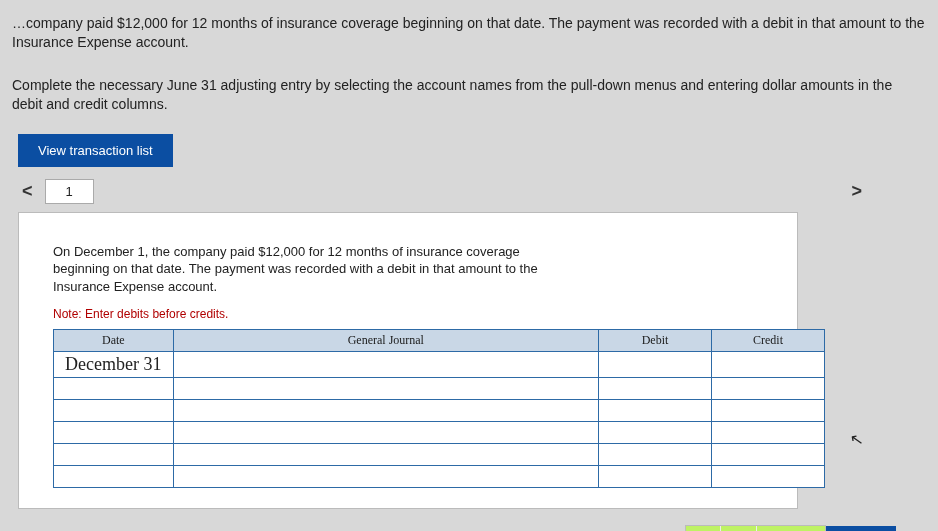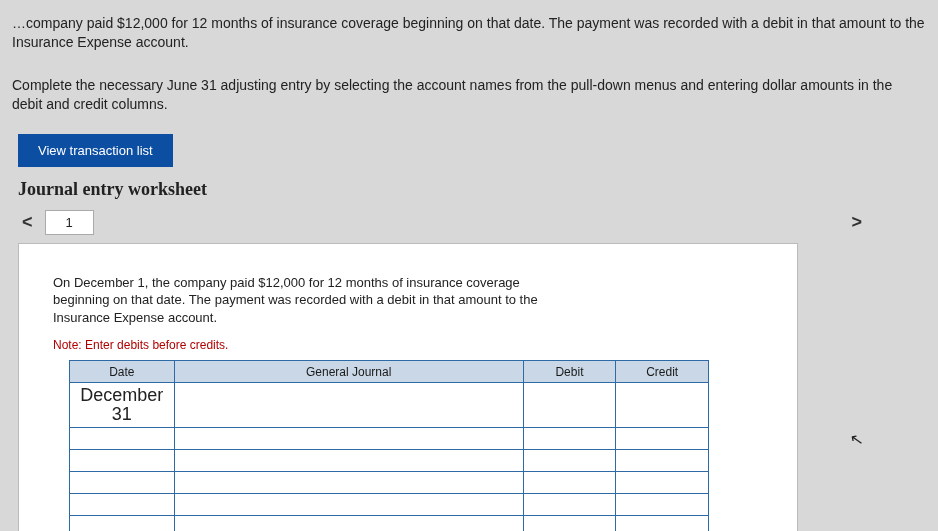--- a/index.html
+++ b/index.html
@@ -80,23 +80,24 @@
     max-width: 560px;
   }
   .note {
     padding: 0 18px 8px 18px;
     font-size: 12px;
     color: #b00000;
     font-family: Verdana, Arial, sans-serif;
   }
   .je-table {
     border-collapse: collapse;
-    margin: 0 18px 4px 34px;
-    width: 640px;
+    margin: 0 18px 4px 18px;
+    width: 772px;
     font-size: 12px;
+    font-family: Liberation Serif, serif;
   }
   .je-table th, .je-table td {
     border: 1px solid #2d6aa6;
     padding: 3px 6px;
     background: #fff;
   }
   .je-table thead th {
     background: #c9d7e6;
     color: #1a1a1a;
     text-align: center;
@@ -158,21 +159,20 @@
 <body>
 
 
 
 <div class="intro-text">…company paid $12,000 for 12 months of insurance coverage beginning on that date. The payment was recorded with a debit in that amount to the Insurance Expense account.</div>
 <div class="intro-text instruction">Complete the necessary June 31 adjusting entry by selecting the account names from the pull-down menus and entering dollar amounts in the debit and credit columns.</div>
 
 <button class="btn-primary">View transaction list</button>
 
 <div class="worksheet-wrap">
-  <div class="worksheet-title">Journal entry worksheet</div>
 
   <div class="tab-row">
     <div class="tab-left">
       <span class="chevron">&lt;</span>
       <span class="tab">1</span>
     </div>
     <span class="chevron">&gt;</span>
   </div>
 
   <div class="card">

